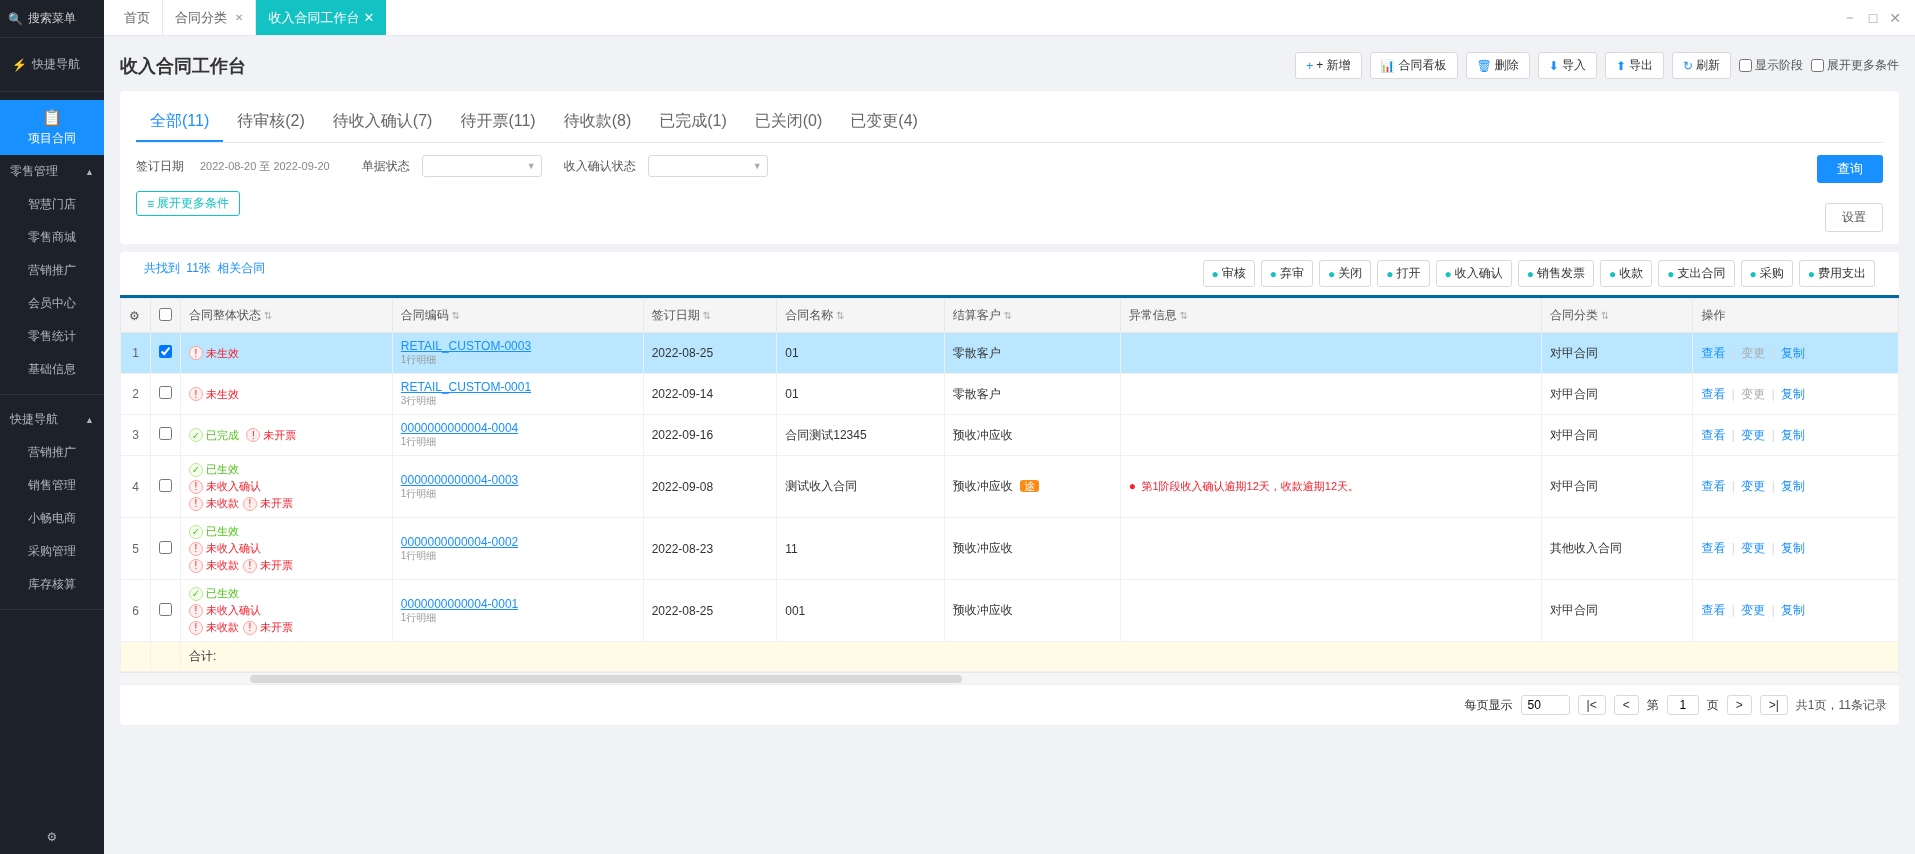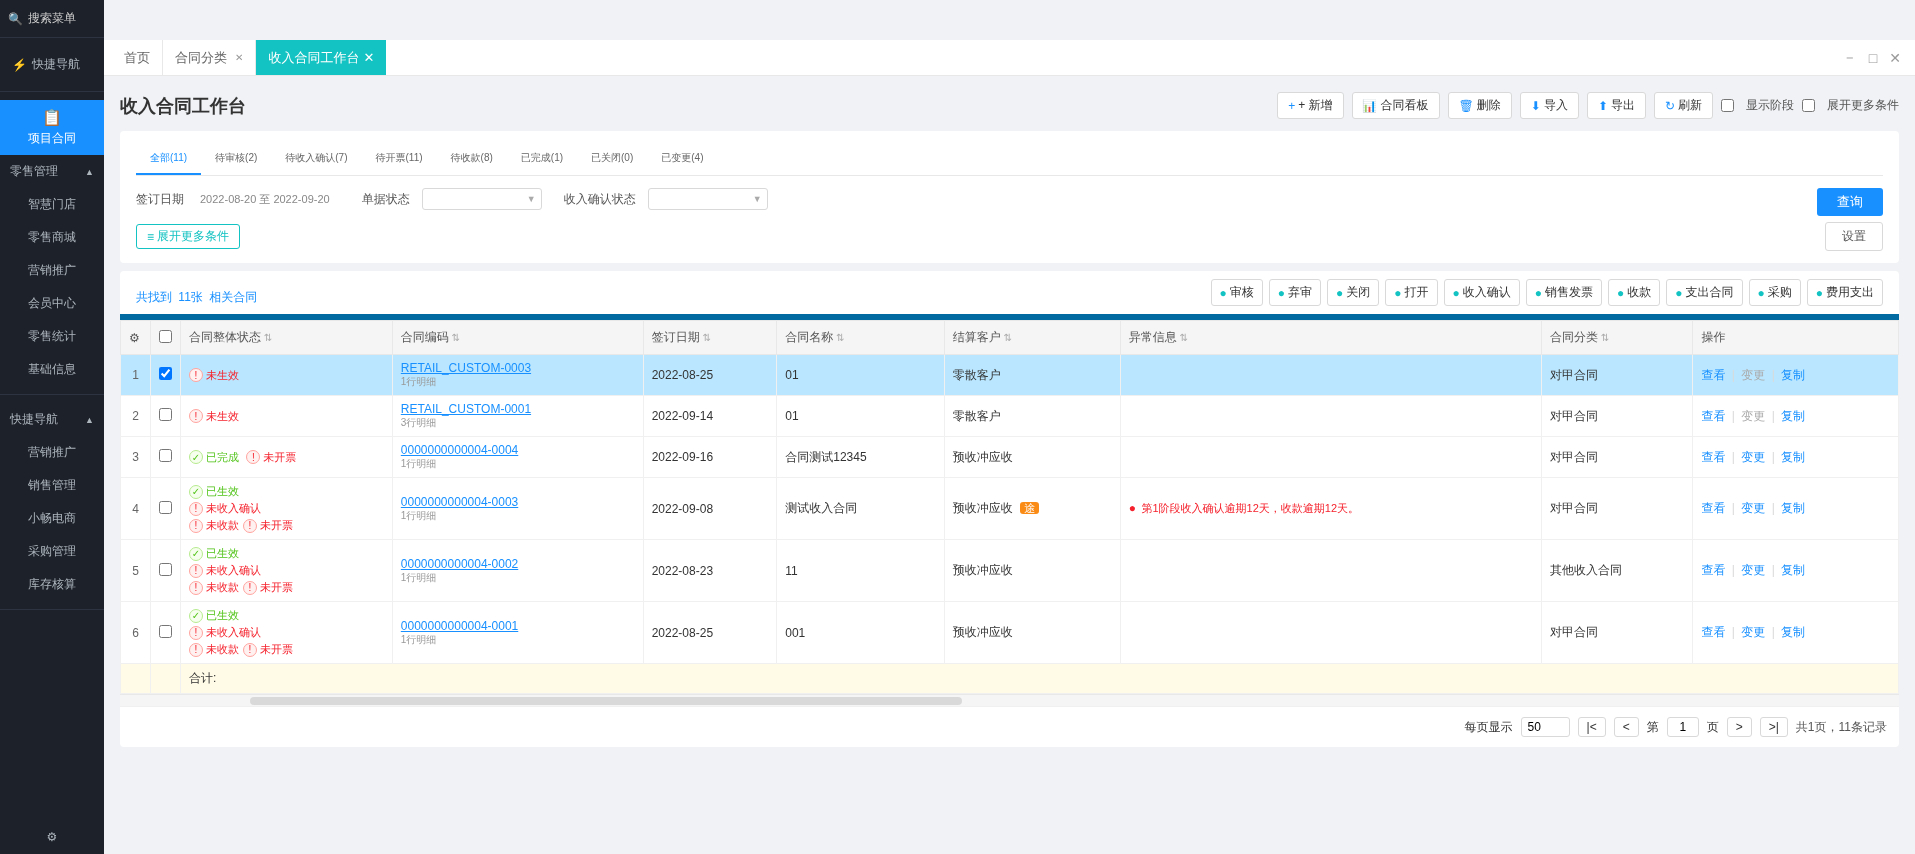--- a/index.html
+++ b/index.html
@@ -10,64 +10,64 @@
     .sidebar-search { padding: 10px 8px; color: #ccc; font-size: 12px; cursor: pointer; display: flex; align-items: center; gap: 5px; border-bottom: 1px solid #2d3340; }
     .sidebar-section { padding: 8px 0; border-bottom: 1px solid #2d3340; }
     .sidebar-item { padding: 8px 12px; color: #adb5bd; cursor: pointer; font-size: 12px; display: flex; flex-direction: column; align-items: center; gap: 3px; text-align: center; }
     .sidebar-item.active { background: #1890ff; color: #fff; }
     .sidebar-item .icon { font-size: 16px; }
     .sidebar-nav { padding: 8px 0; border-bottom: 1px solid #2d3340; }
     .sidebar-nav-item { padding: 10px 12px; color: #adb5bd; cursor: pointer; font-size: 12px; display: flex; align-items: center; gap: 5px; }
     .sidebar-settings { margin-top: auto; padding: 10px 12px; color: #adb5bd; cursor: pointer; display: flex; align-items: center; justify-content: center; }
 
     
-    .main { flex: 1; display: flex; flex-direction: column; overflow: hidden; margin-top: 40px; }
+    .main { flex: 1; display: flex; flex-direction: column; overflow: hidden; }
 
     
     .tab-bar { background: #fff; display: flex; align-items: center; border-bottom: 1px solid #e8e8e8; padding: 0 8px; height: 36px; flex-shrink: 0; }
     .tab { padding: 0 12px; height: 100%; display: flex; align-items: center; font-size: 13px; cursor: pointer; color: #666; border-right: 1px solid #e8e8e8; gap: 4px; }
     .tab .close-icon { font-size: 10px; color: #999; margin-left: 4px; }
     .tab-spacer { flex: 1; }
     .tab-window-btn { padding: 0 6px; color: #999; cursor: pointer; font-size: 14px; }
 
     
     .page-content { flex: 1; overflow: auto; padding: 16px; background: #f0f2f5; }
 
     
     .page-header { display: flex; align-items: center; justify-content: space-between; margin-bottom: 12px; }
     .page-title { font-size: 18px; font-weight: bold; color: #333; }
     .header-actions { display: flex; gap: 8px; align-items: center; }
     .header-btn { display: flex; align-items: center; gap: 3px; padding: 4px 10px; background: #fff; border: 1px solid #d9d9d9; border-radius: 3px; cursor: pointer; font-size: 12px; color: #333; }
-    .header-checkbox { display: flex; align-items: center; gap: 12px; font-size: 12px; color: #555; cursor: pointer; }
+    .header-checkbox { display: flex; align-items: center; gap: 3px; font-size: 12px; color: #555; cursor: pointer; }
 
     
     .filter-card { background: #fff; border-radius: 4px; padding: 12px 16px; margin-bottom: 8px; }
 
     
     .status-tabs { display: flex; gap: 0; border-bottom: 1px solid #e8e8e8; margin-bottom: 12px; }
-    .status-tab { padding: 8px 14px; cursor: pointer; font-size: 10px; color: #666; border-bottom: 2px solid transparent; }
+    .status-tab { padding: 8px 14px; cursor: pointer; font-size: 16px; color: #666; border-bottom: 2px solid transparent; }
     .status-tab.active { color: #1890ff; border-bottom: 2px solid #1890ff; font-weight: 500; }
 
     
     .filter-row { display: flex; align-items: center; gap: 12px; flex-wrap: wrap; margin-bottom: 8px; }
     .filter-label { color: #555; font-size: 12px; white-space: nowrap; }
     .date-filter { display: flex; align-items: center; gap: 4px; }
     .date-btn { padding: 2px 8px; border: 1px solid transparent; border-radius: 3px; cursor: pointer; font-size: 12px; color: #555; }
     .date-btn.active { background: #13c2c2; color: #fff; border-color: #13c2c2; border-radius: 10px; }
     .date-range-text { font-size: 11px; color: #888; margin-left: 4px; }
     .select-box { border: 1px solid #d9d9d9; border-radius: 3px; padding: 3px 24px 3px 8px; font-size: 12px; background: #fff; cursor: pointer; min-width: 120px; position: relative; appearance: none; }
     .select-wrapper { position: relative; display: inline-flex; align-items: center; }
     .select-wrapper::after { content: '▼'; font-size: 9px; position: absolute; right: 6px; color: #aaa; pointer-events: none; }
     .query-btn { background: #1890ff; color: #fff; border: none; border-radius: 3px; padding: 5px 20px; cursor: pointer; font-size: 13px; }
     .setting-btn { background: #fff; color: #555; border: 1px solid #d9d9d9; border-radius: 3px; padding: 5px 16px; cursor: pointer; font-size: 12px; }
     .expand-btn { border: 1px solid #13c2c2; color: #13c2c2; border-radius: 3px; padding: 3px 10px; cursor: pointer; font-size: 12px; background: #fff; display: flex; align-items: center; gap: 3px; }
 
     
     .table-section { background: #fff; border-radius: 4px; }
-    .table-toolbar { display: flex; align-items: flex-end; justify-content: space-between; padding: 8px 16px; border-bottom: 6px solid #0369a1; }
+    .table-toolbar { display: flex; align-items: flex-start; justify-content: space-between; padding: 8px 24px; border-bottom: 3px solid #0369a1; }
     .table-info { font-size: 12px; color: #555; }
     .table-info span { color: #1890ff; }
     .action-buttons { display: flex; gap: 6px; flex-wrap: wrap; }
     .action-btn { display: flex; align-items: center; gap: 3px; padding: 4px 8px; border: 1px solid #d9d9d9; border-radius: 3px; cursor: pointer; font-size: 12px; color: #333; background: #fff; }
 
     
     .data-table { width: 100%; border-collapse: collapse; font-size: 12px; }
     .data-table th { background: #f5f5f5; border: 1px solid #e8e8e8; padding: 8px 8px; text-align: left; color: #555; font-weight: 500; white-space: nowrap; }
     .data-table td { border: 1px solid #f0f0f0; padding: 6px 8px; color: #333; vertical-align: middle; }
     .data-table tr.selected td { background: #bae7ff; }
@@ -264,21 +264,21 @@
               </select>
             </div>
           </div>
           <div style="display:flex; align-items:center; gap:8px;">
             <button class="expand-btn">
               <span>≡</span>
               <span>展开更多条件</span>
             </button>
           </div>
         </div>
-        <div style="display:flex; flex-direction:column; gap:6px; align-items:flex-end;">
+        <div style="display:flex; flex-direction:column; gap:20px; align-items:flex-end;">
           <button class="query-btn">查询</button>
           <button class="setting-btn">设置</button>
         </div>
       </div>
     </div>
 
     <div class="table-section">
 
       <div class="table-toolbar">
         <div class="table-info">

